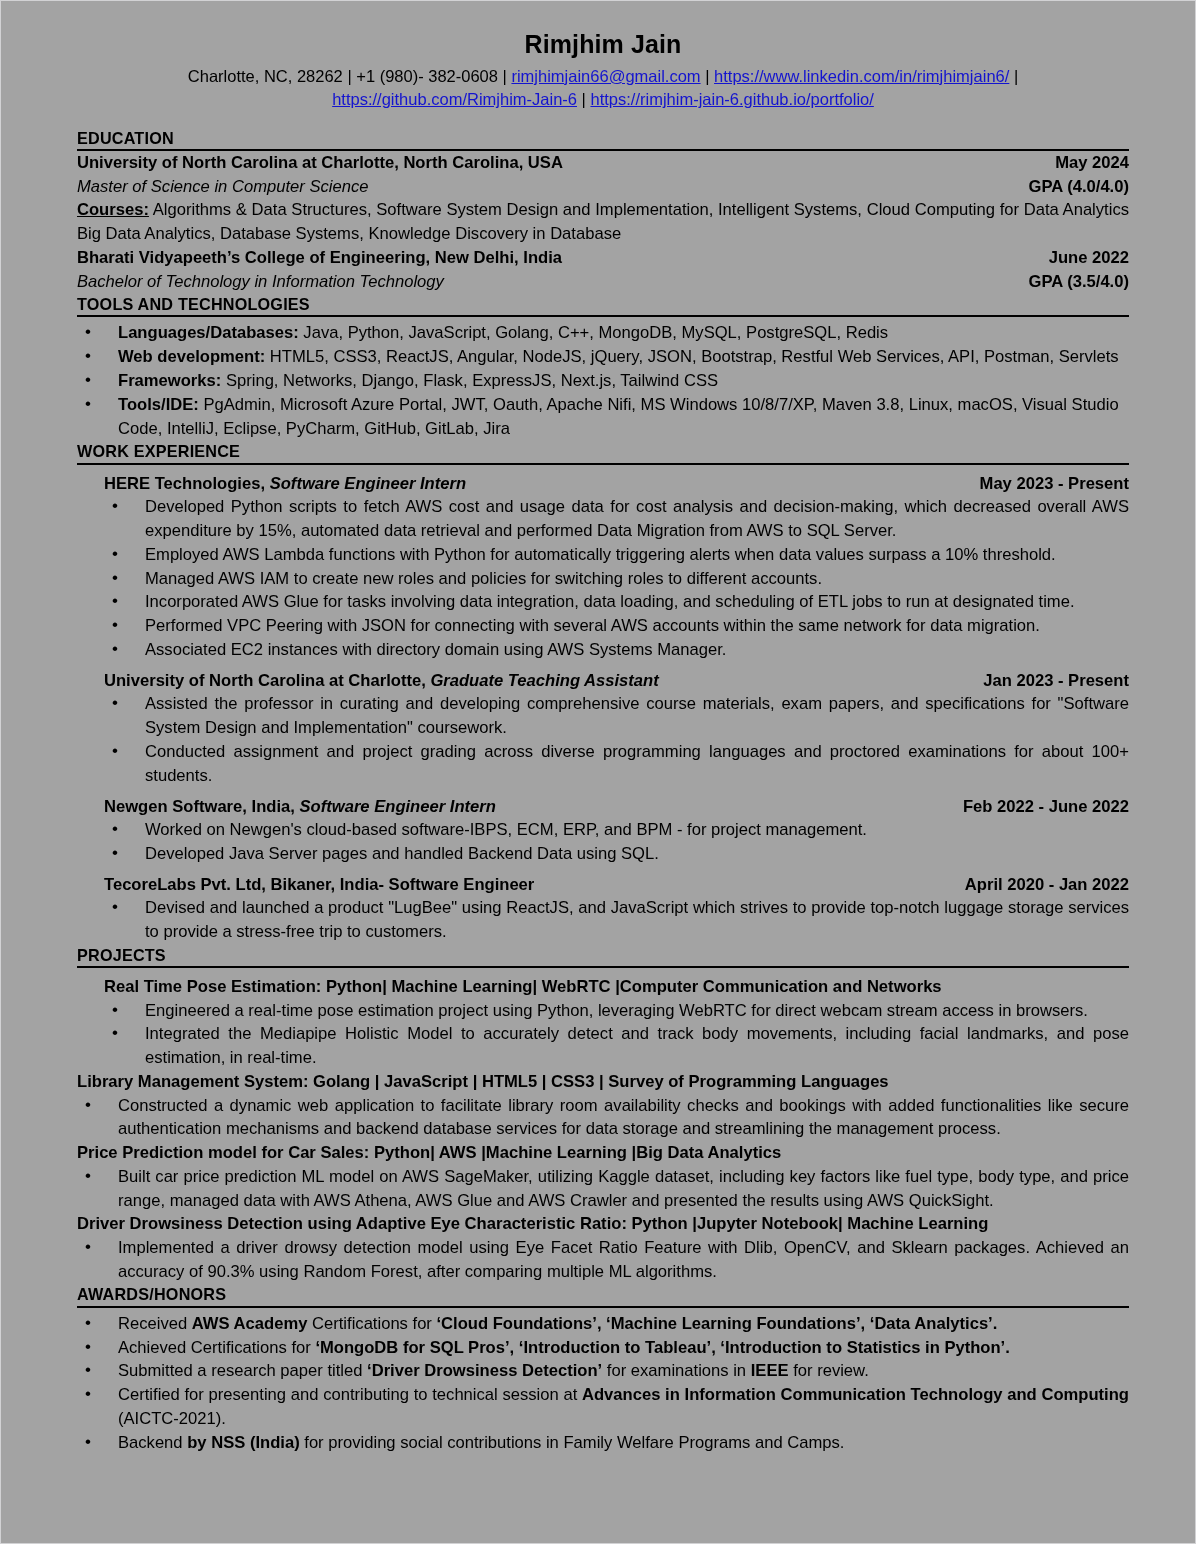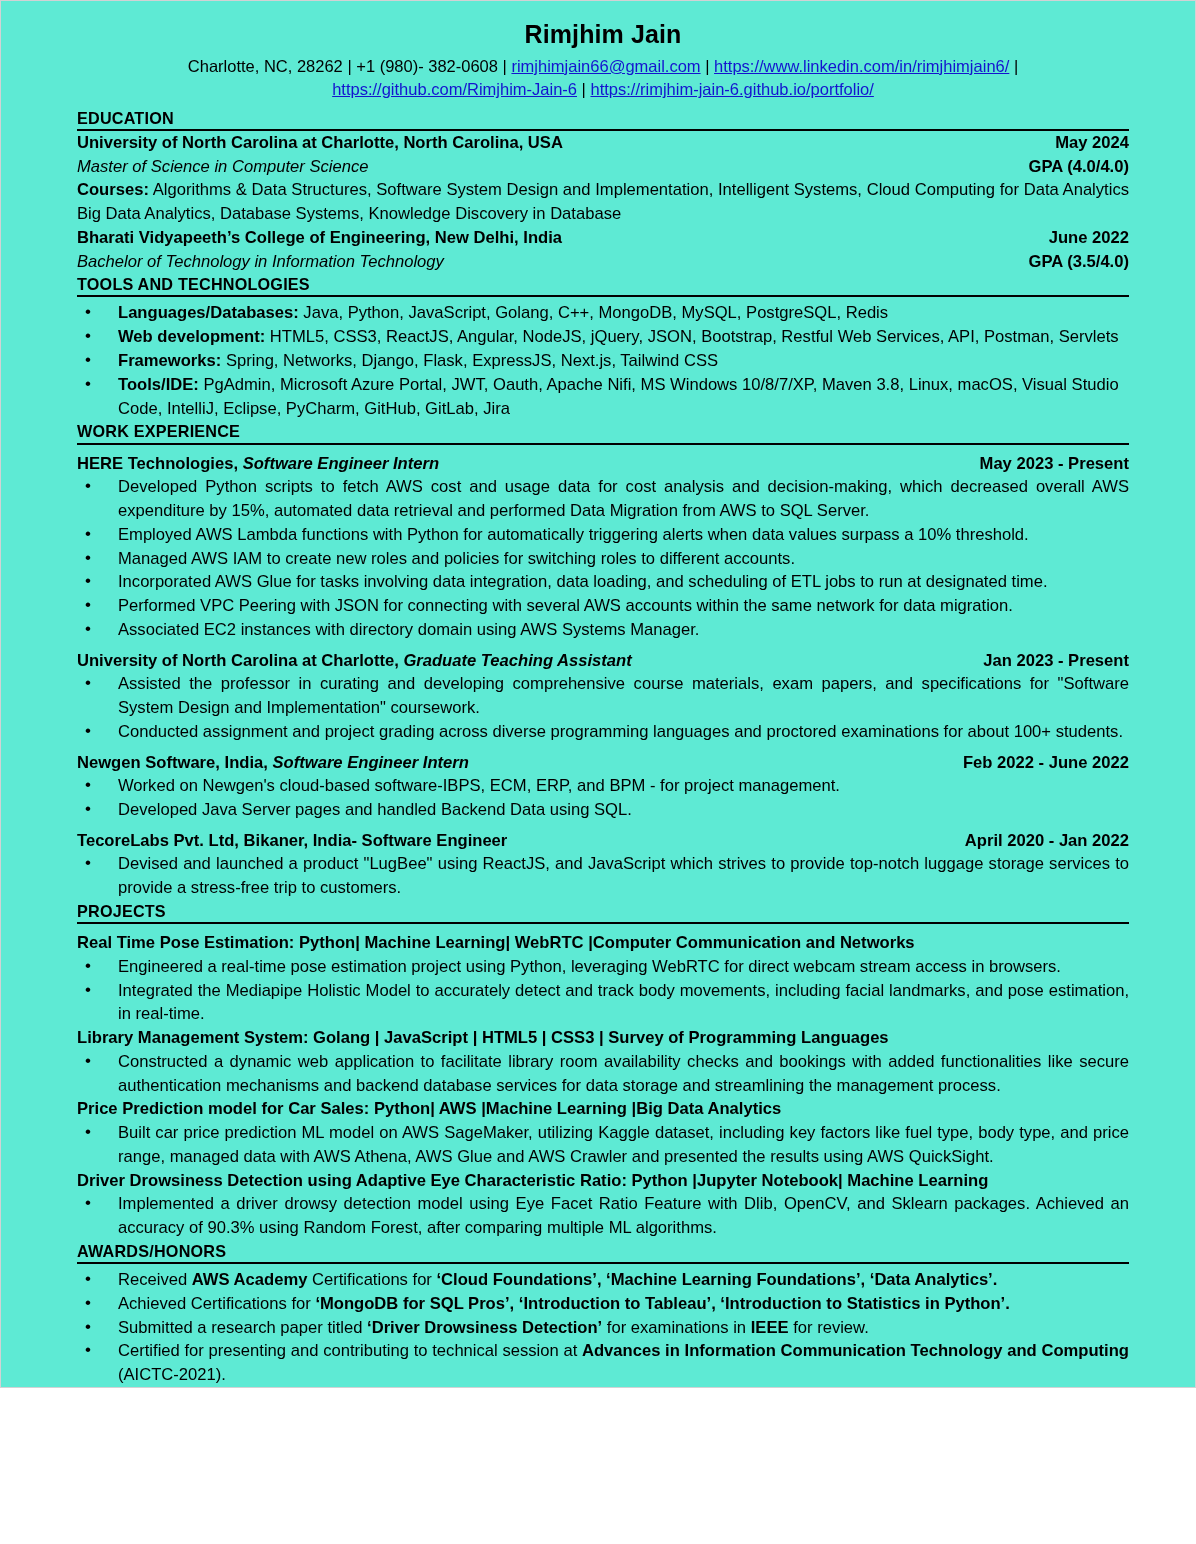--- a/index.html
+++ b/index.html
@@ -6,43 +6,43 @@
     margin: 0;
     padding: 0;
     background: #ffffff;
   }
   body {
     font-family: "Liberation Sans", sans-serif;
     color: #000000;
   }
   .page {
     width: 1196px;
-    height: 1388px;
+    height: 1544px;
     box-sizing: border-box;
-    background: #5eead4;
+    background: #a3a3a3;
     border: 1px solid #d2d2d4;
-    padding: 8px 66px 10px 76px;
+    padding: 18px 66px 10px 76px;
     position: relative;
     overflow: hidden;
   }
 
   
   .name {
     text-align: center;
     font-size: 25px;
     font-weight: bold;
     letter-spacing: 0.1px;
     line-height: 1.2;
     margin: 10px 0 6px 0;
   }
   .contact {
     text-align: center;
     font-size: 16.5px;
     line-height: 1.42;
-    margin: 0 0 6px 0;
+    margin: 0 0 16px 0;
   }
   .contact a {
     color: #1414cf;
     text-decoration: underline;
   }
   .sep { color: #000; }
 
   
   .sec-head {
     font-size: 16.2px;
@@ -66,21 +66,21 @@
   .row .left { font-weight: bold; }
   .row .right { font-weight: bold; white-space: nowrap; padding-left: 14px; }
   .row.italic .left { font-weight: normal; font-style: italic; }
 
   .para {
     font-size: 16.6px;
     line-height: 1.44;
     text-align: justify;
     margin: 0;
   }
-  .u { font-weight: bold; margin-top: 30px; }
+  .u { text-decoration: underline; font-weight: bold; margin-top: 30px; }
   .b { font-weight: bold; }
   .i { font-style: italic; font-weight: bold; }
 
   
   ul.bul {
     list-style: none;
     margin: 0;
     padding: 0;
   }
   ul.bul > li {
@@ -93,21 +93,21 @@
   }
   ul.bul > li::before {
     content: "\2022";
     position: absolute;
     left: 8px;
     top: -1px;
     font-size: 17px;
   }
   ul.bul.nojust > li { text-align: left; }
 
-  .block { margin-top: 7px; }
+  .block { margin-top: 7px; margin-left: 27px; }
   .block-sm { margin-top: 4px; }
 
   .proj-title {
     font-size: 16.6px;
     font-weight: bold;
     line-height: 1.42;
     margin: 0;
   }
 </style>
 </head>

